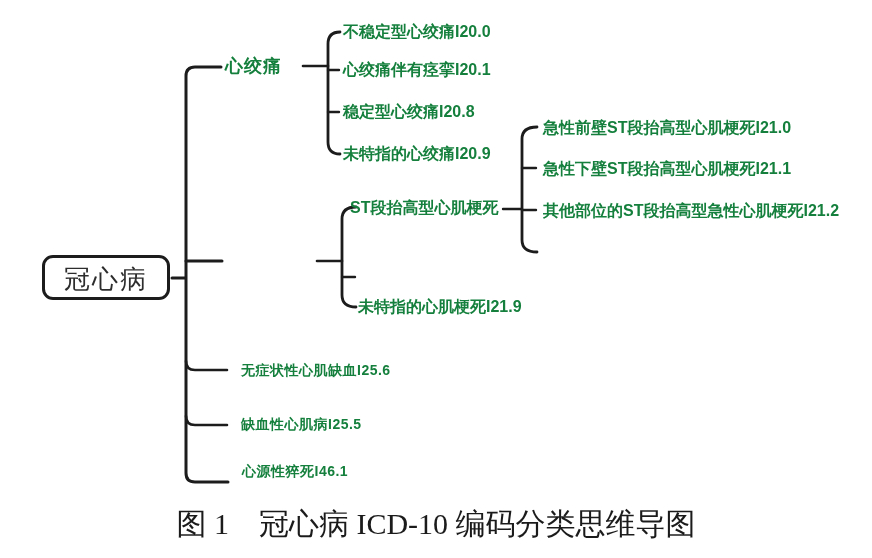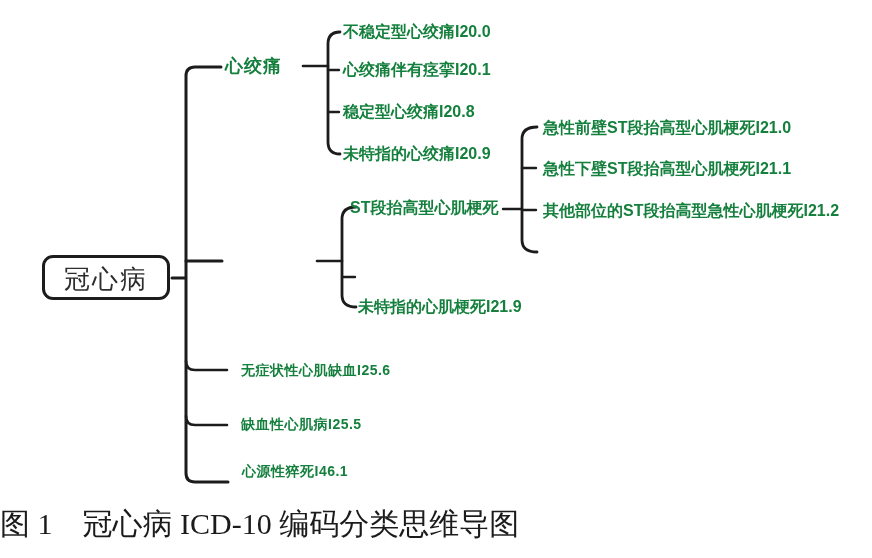--- a/index.html
+++ b/index.html
@@ -8,21 +8,21 @@
   .wires{position:absolute;left:0;top:0;width:872px;height:558px;}
   .lbl{position:absolute;white-space:nowrap;transform:translateY(-50%);color:#15803d;line-height:1;font-weight:bold;}
   .lvl1{font-size:18px;letter-spacing:1px;}
   .lvl1b{font-size:25px;letter-spacing:1px;}
   .lvl2{font-size:16px;}
   .leaf{font-size:14px;letter-spacing:0.5px;}
   .rootbox{position:absolute;left:42px;top:255px;width:122px;height:39px;
            border:3.5px solid #1c1c1c;border-radius:11px;
            display:flex;align-items:flex-end;justify-content:center;
            font-size:26px;letter-spacing:2px;color:#2d2d2d;}
-  .caption{position:absolute;left:0;top:504px;width:872px;
+  .caption{position:absolute;left:0;top:504px;width:872px;text-align:center;
            font-family:"Liberation Serif","DejaVu Serif",serif;
            font-size:30px;color:#1b1b1b;}
 </style>
 </head>
 <body>
 
 <div class="page">
 
   <svg class="wires" viewBox="0 0 872 558" fill="none" stroke="#1c1c1c" stroke-linecap="round" stroke-linejoin="round">
 

